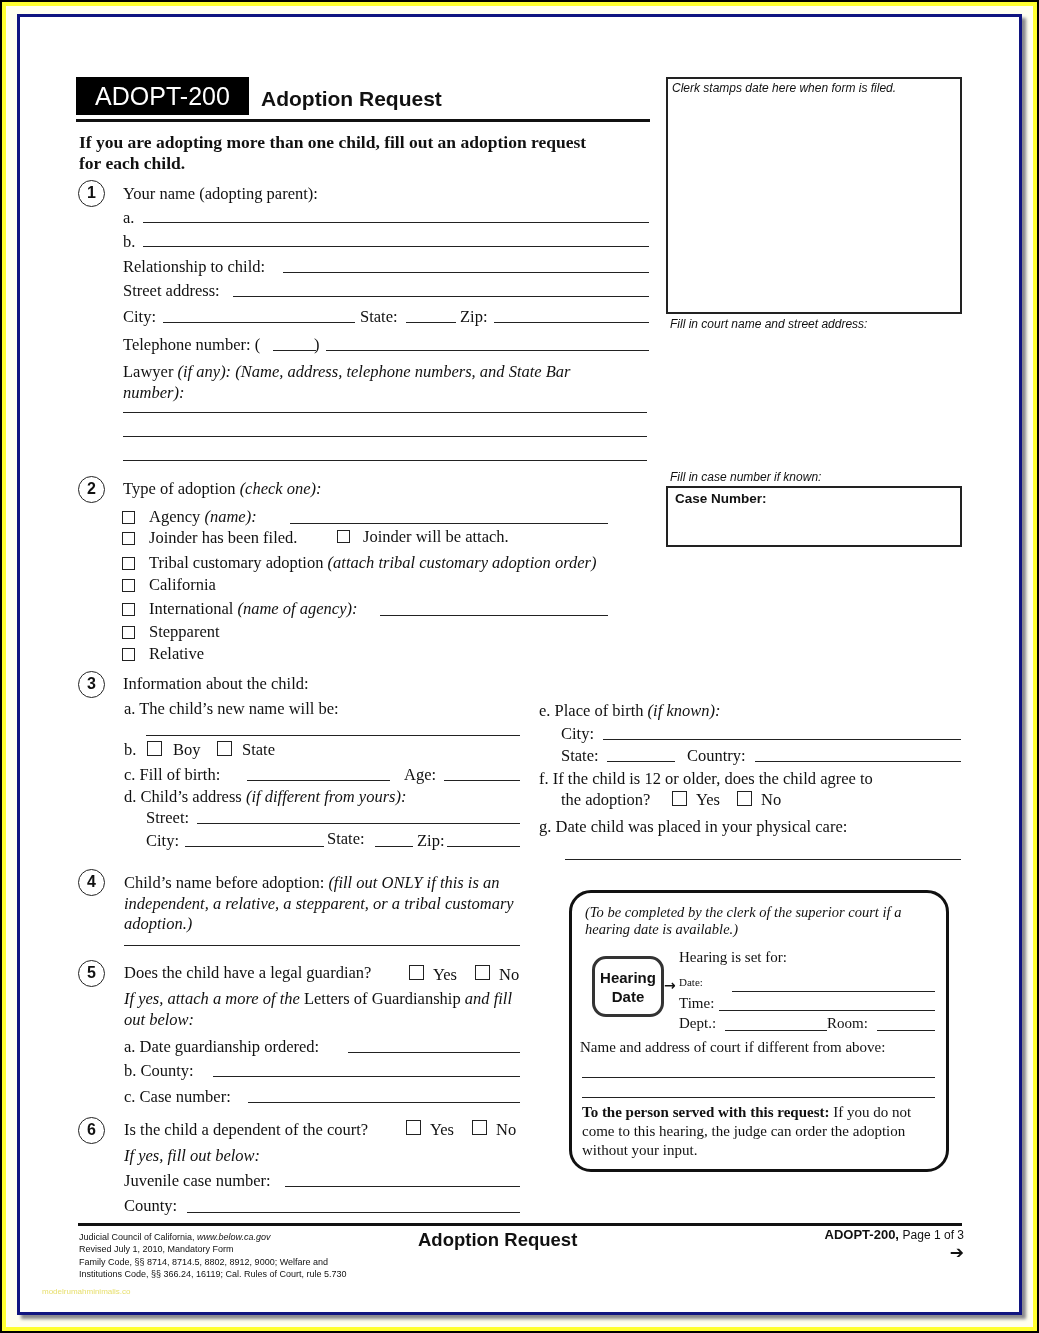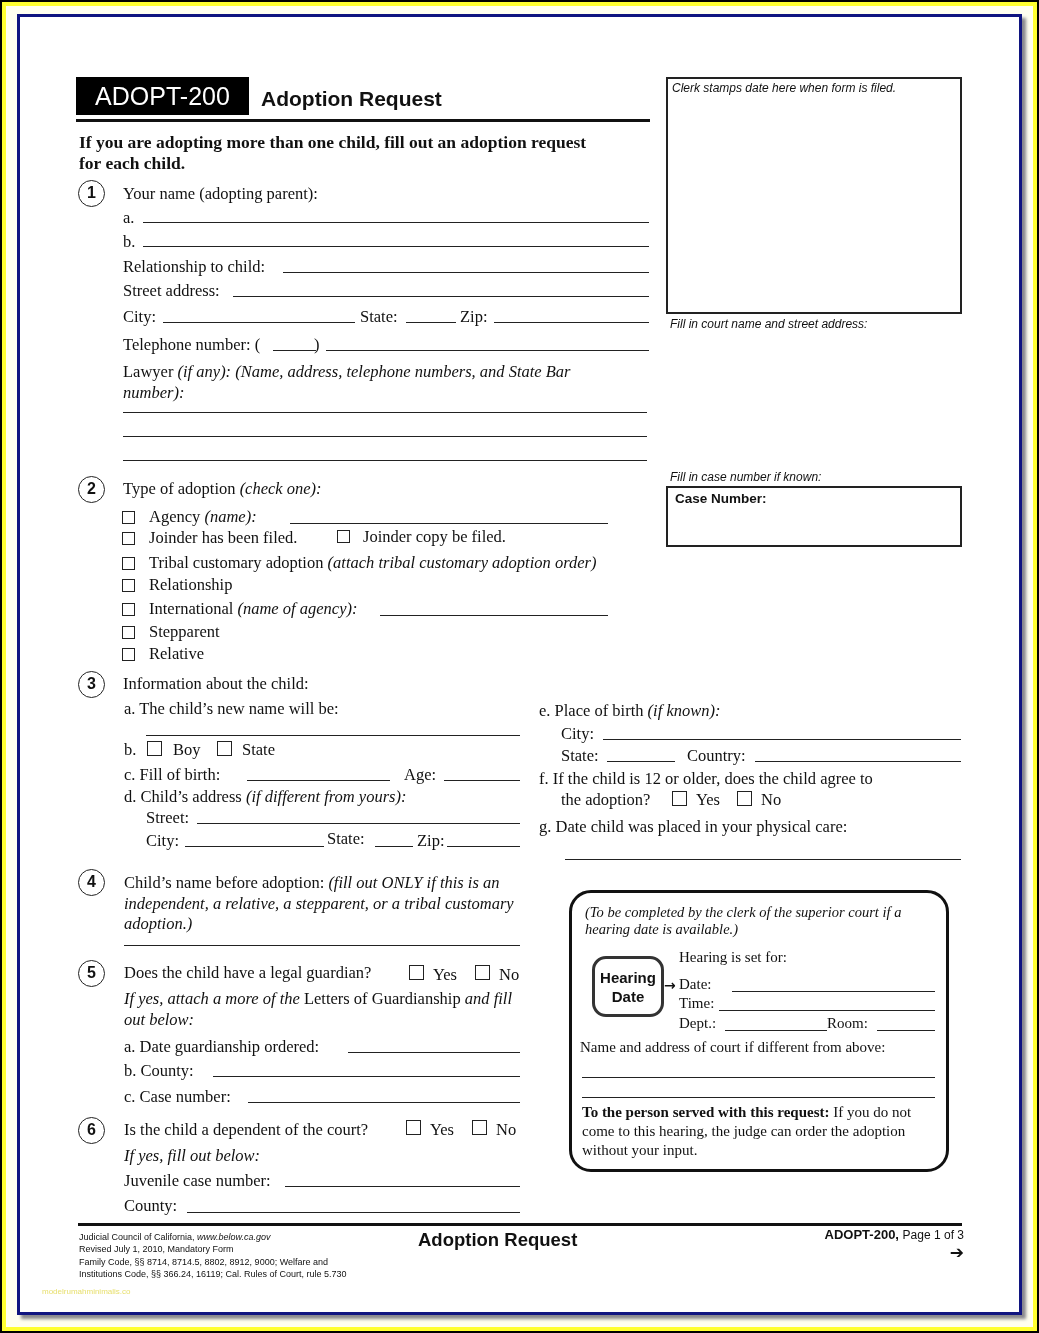--- a/index.html
+++ b/index.html
@@ -105,30 +105,30 @@
   <div class="cb" style="left:102px;top:494px;"></div>
   <div class="t" style="left:129px;top:490px;">
     <span>Agency</span>
     <span class="ital">(name):</span>
   </div>
   <div class="line" style="left:270px;top:506px;width:318px;"></div>
 
   <div class="cb" style="left:102px;top:515px;"></div>
   <div class="t" style="left:129px;top:511px;">Joinder has been filed.</div>
   <div class="cb" style="left:317px;top:513px;"></div>
-  <div class="t" style="left:343px;top:510px;">Joinder copy be filed.</div>
+  <div class="t" style="left:343px;top:510px;">Joinder will be attach.</div>
 
   <div class="cb" style="left:102px;top:540px;"></div>
   <div class="t" style="left:129px;top:536px;">
     <span>Tribal customary adoption</span>
     <span class="ital">(attach tribal customary adoption order)</span>
   </div>
 
   <div class="cb" style="left:102px;top:562px;"></div>
-  <div class="t" style="left:129px;top:558px;">Relationship</div>
+  <div class="t" style="left:129px;top:558px;">California</div>
 
   <div class="cb" style="left:102px;top:586px;"></div>
   <div class="t" style="left:129px;top:582px;">
     <span>International</span>
     <span class="ital">(name of agency):</span>
   </div>
   <div class="line" style="left:360px;top:598px;width:228px;"></div>
 
   <div class="cb" style="left:102px;top:609px;"></div>
   <div class="t" style="left:129px;top:605px;">Stepparent</div>
@@ -219,21 +219,21 @@
   <div class="line" style="left:167px;top:1195px;width:333px;"></div>
 
   <div class="abs" style="left:549px;top:873px;width:380px;height:282px;border:3px solid #111;border-radius:22px;box-sizing:border-box;background:#fff;">
     <div class="abs ital" style="left:13px;top:11px;width:345px;font-size:14.5px;line-height:17px;">(To be completed by the clerk of the superior court if a hearing date is available.)</div>
     <div class="abs sans bold" style="left:20px;top:63px;width:72px;height:61px;border:3px solid #333;border-radius:14px;box-sizing:border-box;text-align:center;font-size:15px;line-height:19px;padding-top:9px;">
       <div>Hearing</div>
       <div>Date</div>
     </div>
     <div class="abs" style="left:92px;top:84px;font-family:'DejaVu Sans',sans-serif;font-size:14px;font-weight:bold;">→</div>
     <div class="abs" style="left:107px;top:56px;font-size:15px;white-space:nowrap;">Hearing is set for:</div>
-    <div class="abs" style="left:107px;top:83px;font-size:15px;">Date:</div>
+    <div class="abs" style="left:107px;top:83px;font-size:11px;">Date:</div>
     <div class="line" style="left:160px;top:98px;width:203px;"></div>
     <div class="abs" style="left:107px;top:102px;font-size:15px;">Time:</div>
     <div class="line" style="left:147px;top:117px;width:216px;"></div>
     <div class="abs" style="left:107px;top:122px;font-size:15px;">Dept.:</div>
     <div class="line" style="left:153px;top:137px;width:102px;"></div>
     <div class="abs" style="left:255px;top:122px;font-size:15px;">Room:</div>
     <div class="line" style="left:305px;top:137px;width:58px;"></div>
     <div class="abs" style="left:8px;top:146px;font-size:15px;white-space:nowrap;">Name and address of court if different from above:</div>
     <div class="line" style="left:10px;top:184px;width:353px;"></div>
     <div class="line" style="left:10px;top:204px;width:353px;"></div>

